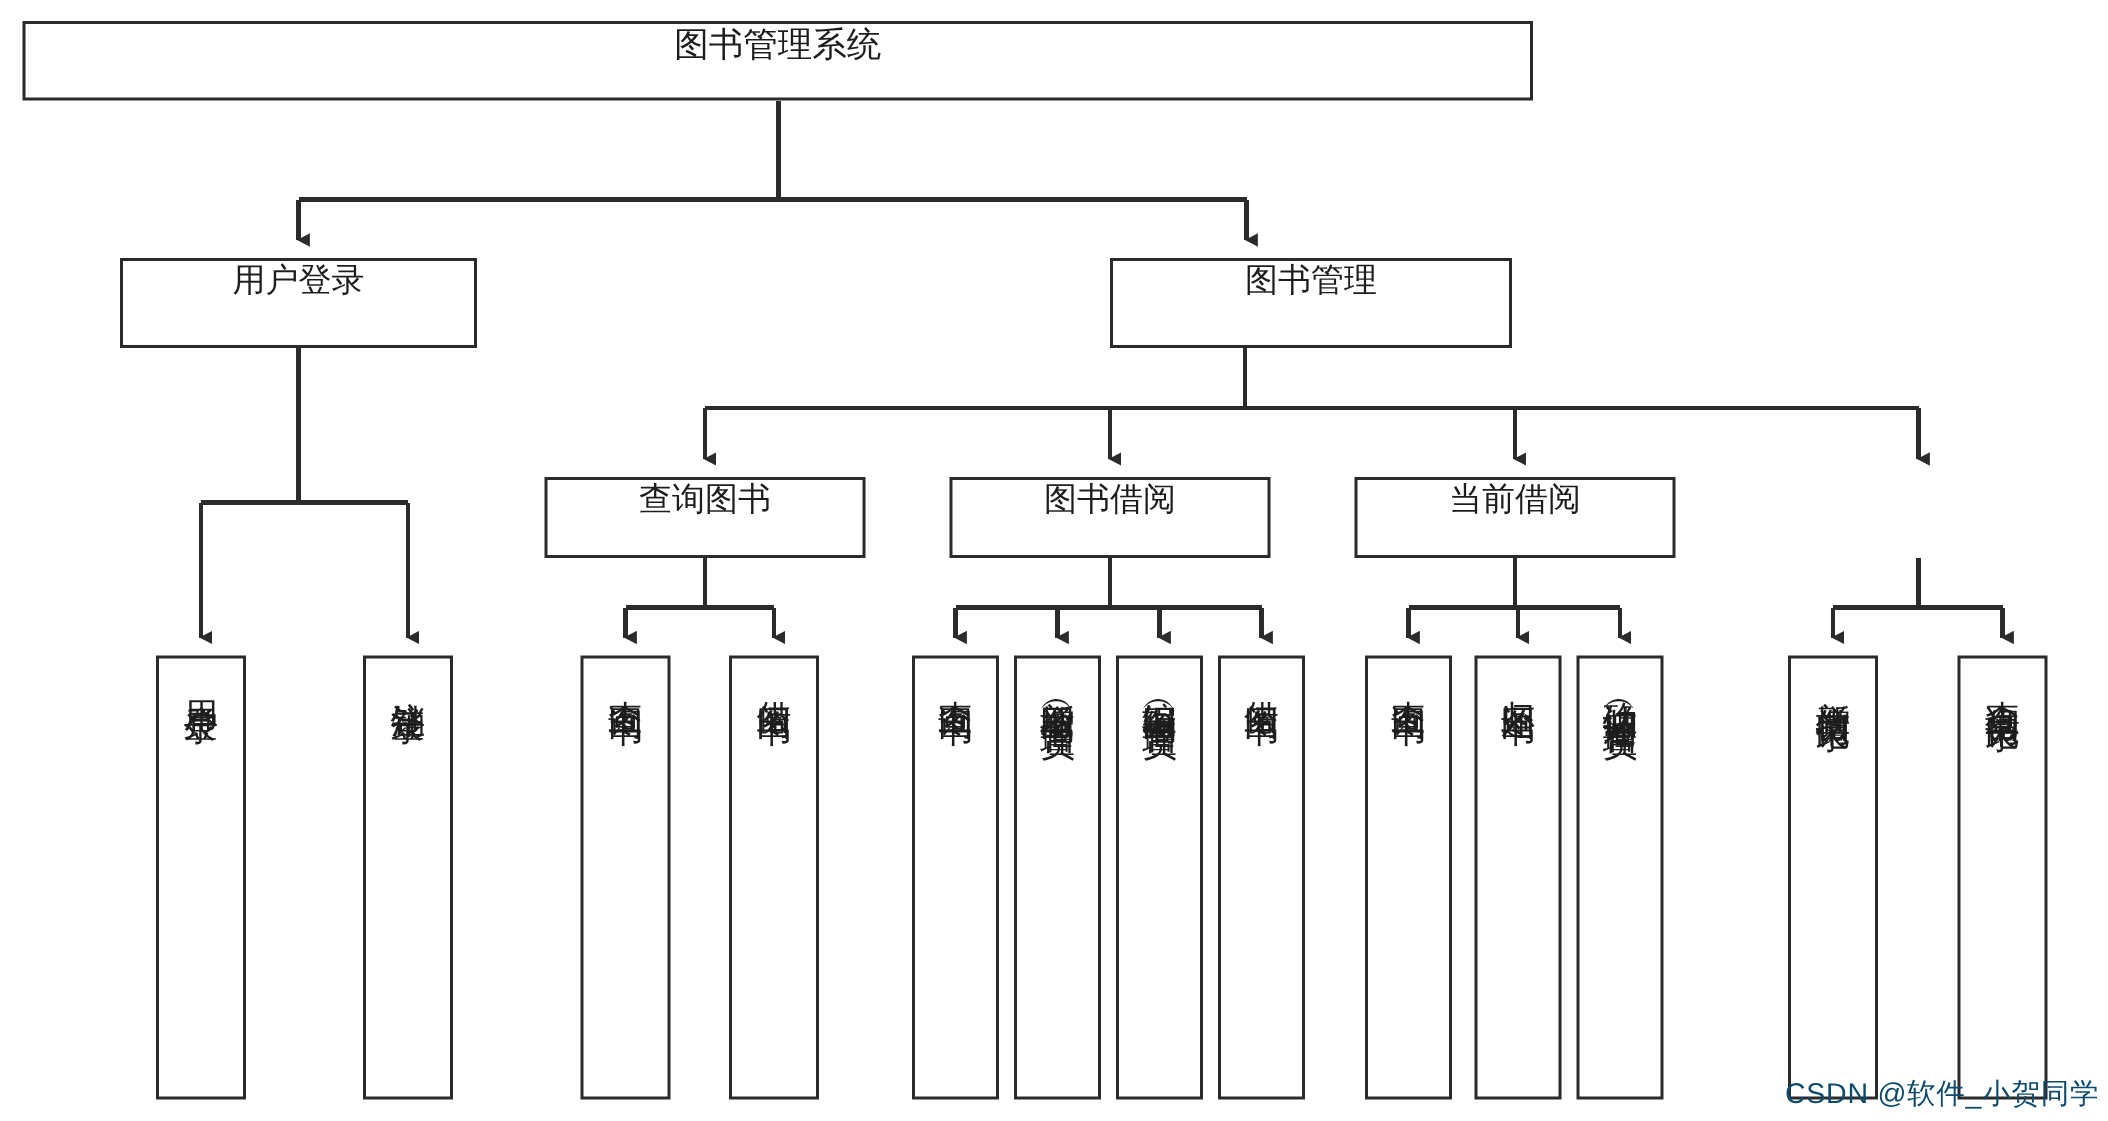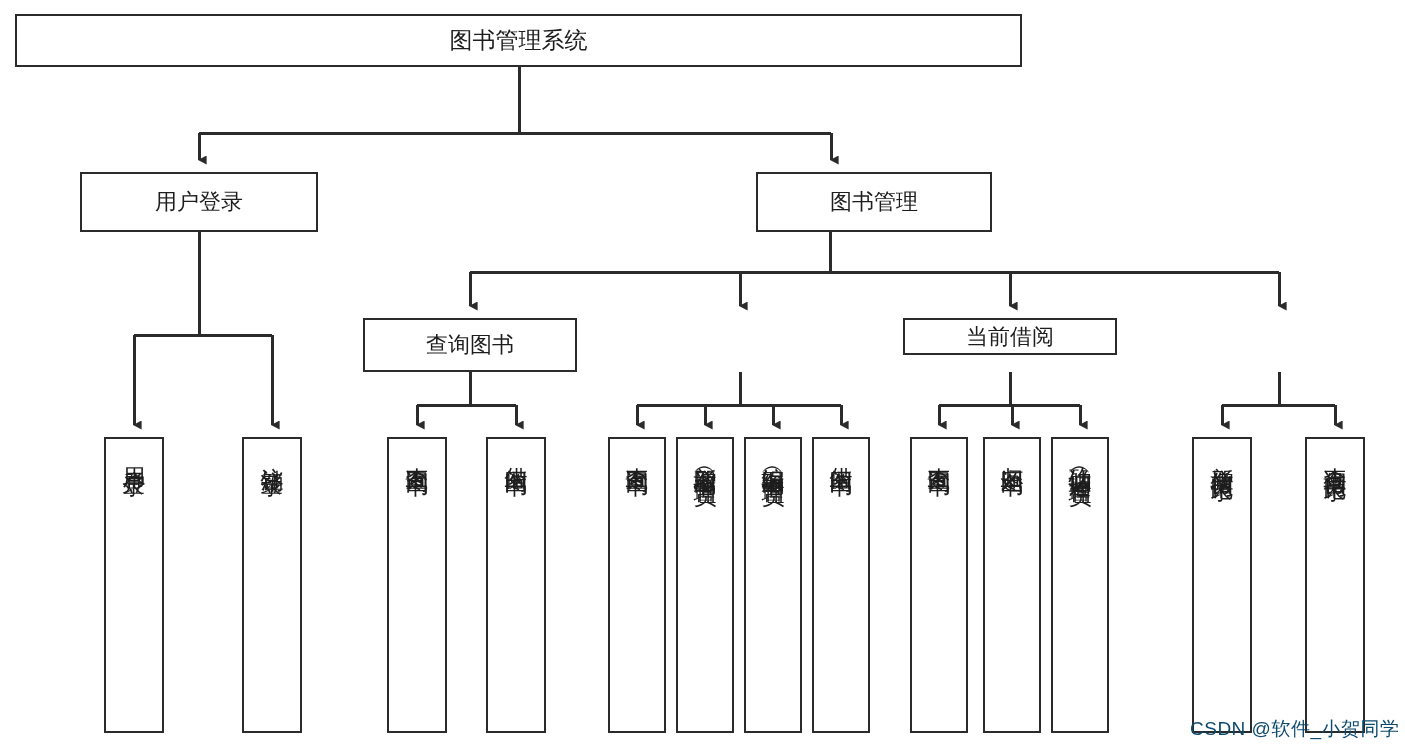--- a/index.html
+++ b/index.html
@@ -19,21 +19,20 @@
     left:0; top:0;
     width:1405px; height:747px;
     pointer-events:none;
   }
   .node{
     position:absolute;
     box-sizing:border-box;
     background:#ffffff;
     border:2px solid #2b2b2b;
     display:flex;
-    align-items:center;
     justify-content:center;
     color:#1d1d1d;
   }
   .node .lbl{
     display:block;
     text-align:center;
     line-height:1.18;
     white-space:nowrap;
   }
   .h-node .lbl{
@@ -116,28 +115,31 @@
     </g>
   </svg>
 
   <div class="node h-node root" style="left:15px;top:14px;width:1007px;height:53px;">
     <span class="lbl">图书管理系统</span>
   </div>
 
   <div class="node h-node" style="left:80px;top:172px;width:238px;height:60px;">
     <span class="lbl">用户登录</span>
   </div>
-  <div class="node h-node" style="left:756px;top:172px;width:236px;height:60px;">
+  <div class="node h-node" style="left:740px;top:172px;width:268px;height:60px;">
     <span class="lbl">图书管理</span>
   </div>
 
   <div class="node h-node" style="left:363px;top:318px;width:214px;height:54px;">
     <span class="lbl">查询图书</span>
   </div>
-  <div class="node h-node" style="left:903px;top:318px;width:214px;height:37px;">
+  <div class="node h-node" style="left:633px;top:318px;width:214px;height:54px;">
+    <span class="lbl">图书借阅</span>
+  </div>
+  <div class="node h-node" style="left:903px;top:318px;width:214px;height:54px;">
     <span class="lbl">当前借阅</span>
   </div>
 
   <div class="node v-node" style="left:104px;top:437px;width:60px;height:296px;">
     <span class="lbl">用户登录</span>
   </div>
   <div class="node v-node" style="left:242px;top:437px;width:60px;height:296px;">
     <span class="lbl">注销登录</span>
   </div>
 

